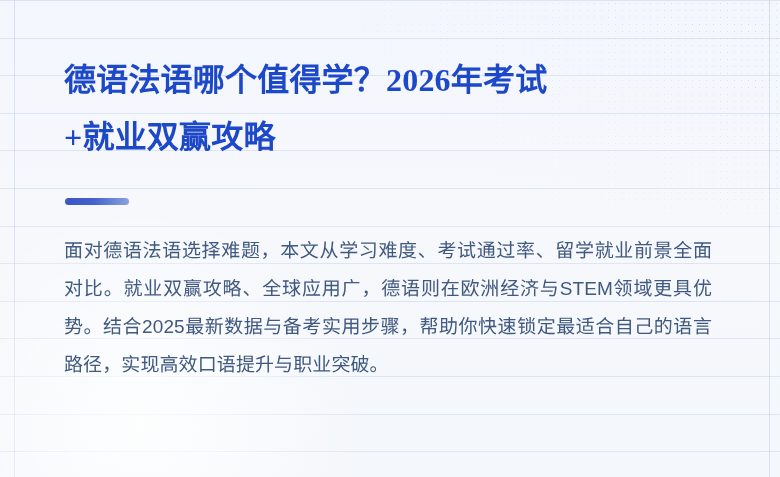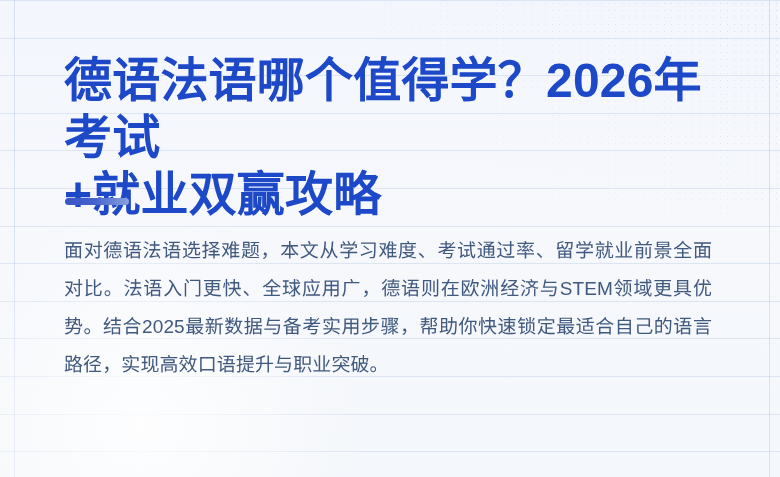--- a/index.html
+++ b/index.html
@@ -92,23 +92,23 @@
     width: 660px;
     height: 100%;
   }
 
   .title {
     position: absolute;
     top: 52px;
     left: 0;
     width: 650px;
     margin: 0;
-    font-family: Liberation Sans, sans-serif;
+    font-family: Liberation Serif, serif;
     font-weight: bold;
-    font-size: 48px;
+    font-size: 32px;
     line-height: 57px;
     letter-spacing: 0.2px;
     color: #1d48c8;
     white-space: pre-line;
   }
 
   .accent-bar {
     position: absolute;
     top: 198px;
     left: 1px;
@@ -143,16 +143,16 @@
   <div class="dot-texture"></div>
   <div class="glow"></div>
 
   <div class="content">
 
     <h1 class="title">德语法语哪个值得学？2026年考试
 +就业双赢攻略</h1>
 
     <div class="accent-bar"></div>
 
-    <p class="summary">面对德语法语选择难题，本文从学习难度、考试通过率、留学就业前景全面对比。法语入门更快、全球应用广，德语则在欧洲经济与STEM领域更具优势。结合2025最新数据与备考实用步骤，帮助你快速锁定最适合自己的语言路径，实现高效口语提升与职业突破。</p>
+    <p class="summary">面对德语法语选择难题，本文从学习难度、考试通过率、留学就业前景全面对比。就业双赢攻略、全球应用广，德语则在欧洲经济与STEM领域更具优势。结合2025最新数据与备考实用步骤，帮助你快速锁定最适合自己的语言路径，实现高效口语提升与职业突破。</p>
 
   </div>
 </div>
 
 </body></html>

